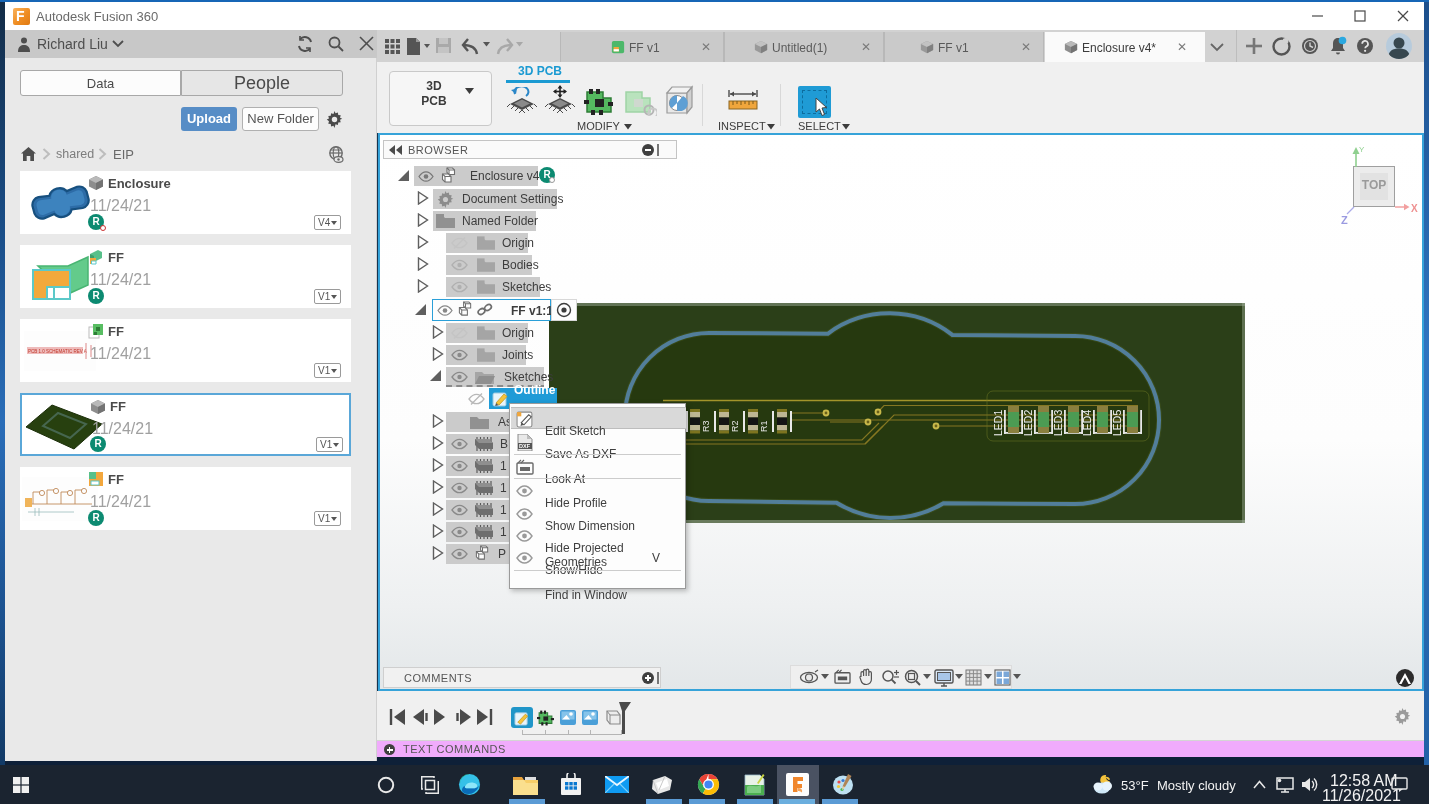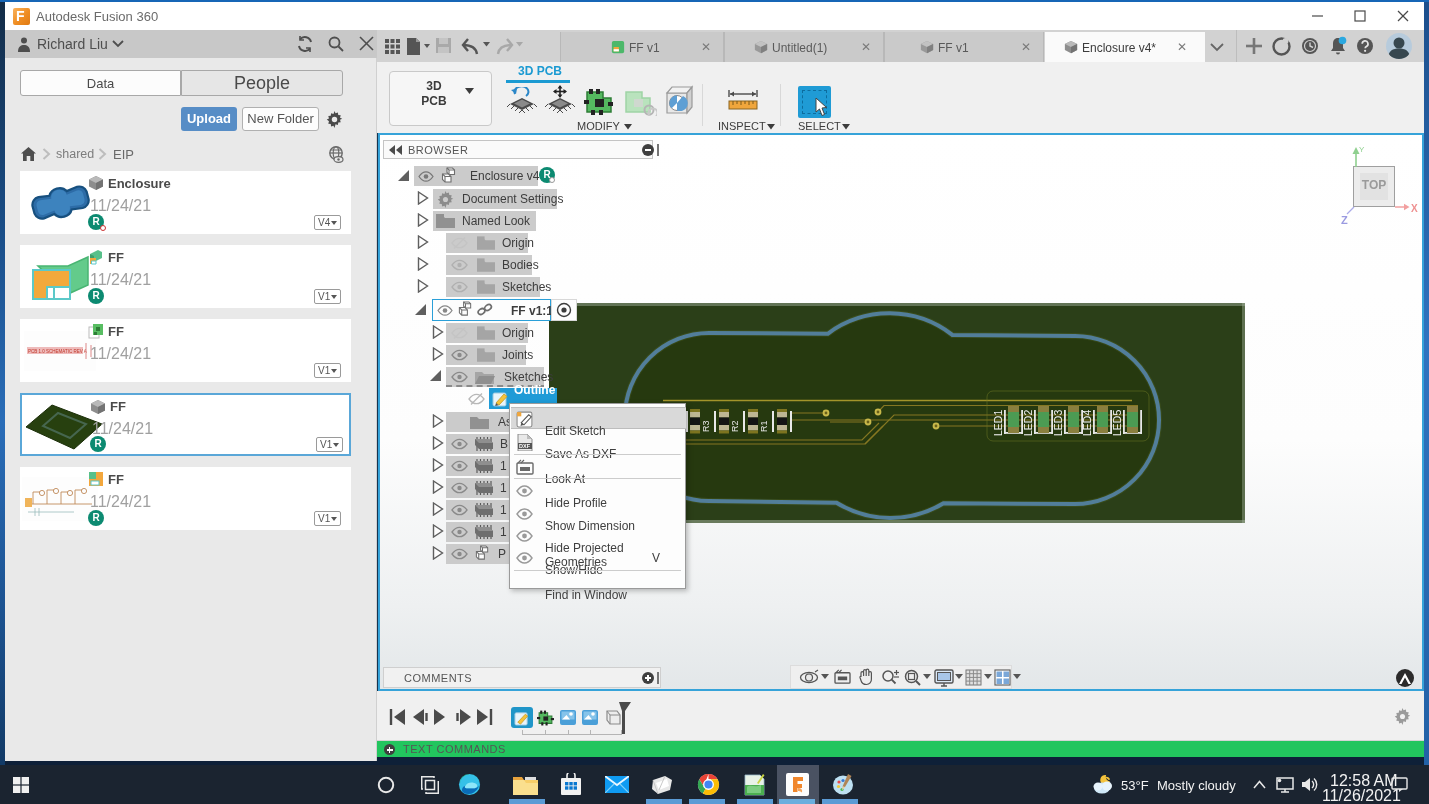--- a/index.html
+++ b/index.html
@@ -26,32 +26,32 @@
 .tab{position:absolute;top:2px;height:30px;background:#cacaca;border-left:1px solid #b8b8b8;border-right:1px solid #b8b8b8;}
 .tab.active{background:#fafafa;border:none;}
 .tabtext{position:absolute;top:9px;font-size:12px;color:#5a5a5a;}
 .tabx{position:absolute;top:8px;font-size:12px;color:#7a7a7a;}
 
 #ribbon{left:377px;top:62px;width:1047px;height:71px;background:#f0f0f0;}
 .riblabel{position:absolute;font-size:11px;color:#3c3c3c;}
 
 #viewport{left:378px;top:133px;width:1046px;height:558px;border:2px solid #36a3d9;background:linear-gradient(180deg,#ffffff 0%,#fdfdfd 55%,#eef0f1 85%,#e3e7e9 100%);}
 
-#browhead{left:383px;top:140px;width:270px;height:19px;background:#fafafa;border:1px solid #c4c4c4;font-size:11px;color:#555;}
+#browhead{left:383px;top:140px;width:294px;height:19px;background:#fafafa;border:1px solid #c4c4c4;font-size:11px;color:#555;}
 .tlabel{background:#cbcbcb;color:#3d3d3d;font-size:12px;padding:1px 8px 2px 8px;white-space:nowrap;}
 
 #ctxmenu{left:509px;top:403px;width:177px;height:186px;background:#fdfdfd;border:1px solid #9a9a9a;box-shadow:2px 2px 5px rgba(0,0,0,.25);}
 .mrow{position:absolute;left:1px;width:175px;height:22px;font-size:12px;color:#3f3f3f;}
 .mrow .mtext{position:absolute;left:26px;top:16px;margin-left:8px;}
 .msep{position:absolute;left:4px;width:167px;height:1px;background:#cccccc;}
 
 #comments{left:383px;top:667px;width:278px;height:21px;background:#f1f1f1;border:1px solid #cfcfcf;font-size:11px;color:#555;}
 #navbar{left:790px;top:665px;width:222px;height:24px;background:#efefef;border:1px solid #dcdcdc;}
 #timeline{left:377px;top:691px;width:1047px;height:49px;background:#f0f0f0;}
-#textcmd{left:377px;top:740px;width:1047px;height:17px;background:#22c55e;border-top:1px solid #d4d4d4;font-size:11px;color:#555;}
+#textcmd{left:377px;top:740px;width:1047px;height:17px;background:#f0abfc;border-top:1px solid #d4d4d4;font-size:11px;color:#555;}
 
 #taskbar{left:0;top:765px;width:1429px;height:39px;background:#1b2430;}
 #searchbox{position:absolute;left:43px;top:1px;width:325px;height:37px;background:#f5f5f5;border:1px solid #8a8f94;font-size:13px;color:#3a3a3a;}
 .runbar{position:absolute;top:34px;width:36px;height:5px;background:#5b9bd5;}
 .tbright{position:absolute;color:#f2f2f2;font-size:16px;}
 </style></head>
 <body>
 <div class="abs" id="topline"></div>
 <div class="abs" id="wallB"></div>
 <div class="abs" id="wallL"></div>
@@ -617,21 +617,21 @@
   <span class="abs" style="left:79px;top:33px;font-size:12px;color:#3d3d3d;">Document Settings</span>
 
   <svg class="abs" style="left:34px;top:54px;" width="12" height="14">
       <path d="M1.5 1 L10.5 7 L1.5 13 Z" fill="#fdfdfd" stroke="#5f5f5f" stroke-width="1.4"></path>
     </svg>
   <div class="abs tlabel" style="left:50px;top:52px;width:103px;height:20px;"></div>
   <svg class="abs" style="left:53px;top:55px;" width="19" height="14" viewBox="0 0 19 14">
       <path d="M0 2 L7 2 L9 4 L19 4 L19 14 L0 14 Z" fill="#919191"></path>
       <rect x="0" y="0" width="8" height="3" fill="#919191"></rect>
     </svg>
-  <span class="abs" style="left:79px;top:55px;font-size:12px;color:#3d3d3d;">Named Look</span>
+  <span class="abs" style="left:79px;top:55px;font-size:12px;color:#3d3d3d;">Named Folder</span>
 
   <svg class="abs" style="left:34px;top:76px;" width="12" height="14">
       <path d="M1.5 1 L10.5 7 L1.5 13 Z" fill="#fdfdfd" stroke="#5f5f5f" stroke-width="1.4"></path>
     </svg>
   <div class="abs tlabel" style="left:63px;top:74px;width:82px;height:20px;"></div>
   <svg class="abs" style="left:68px;top:78px;" width="17" height="13" viewBox="0 0 17 13">
       <path d="M1 6 C3.7 2.3 6.4 1.3 8.5 1.3 C10.6 1.3 13.3 2.3 16 6 C13.3 9.7 10.6 10.7 8.5 10.7 C6.4 10.7 3.7 9.7 1 6 Z" fill="none" stroke="#c4c4c4" stroke-width="1.3"></path>
       <line x1="3" y1="11.5" x2="14" y2="0.5" stroke="#c4c4c4" stroke-width="1.3"></line>
     </svg>
   <svg class="abs" style="left:94px;top:77px;" width="18" height="14" viewBox="0 0 19 14">

